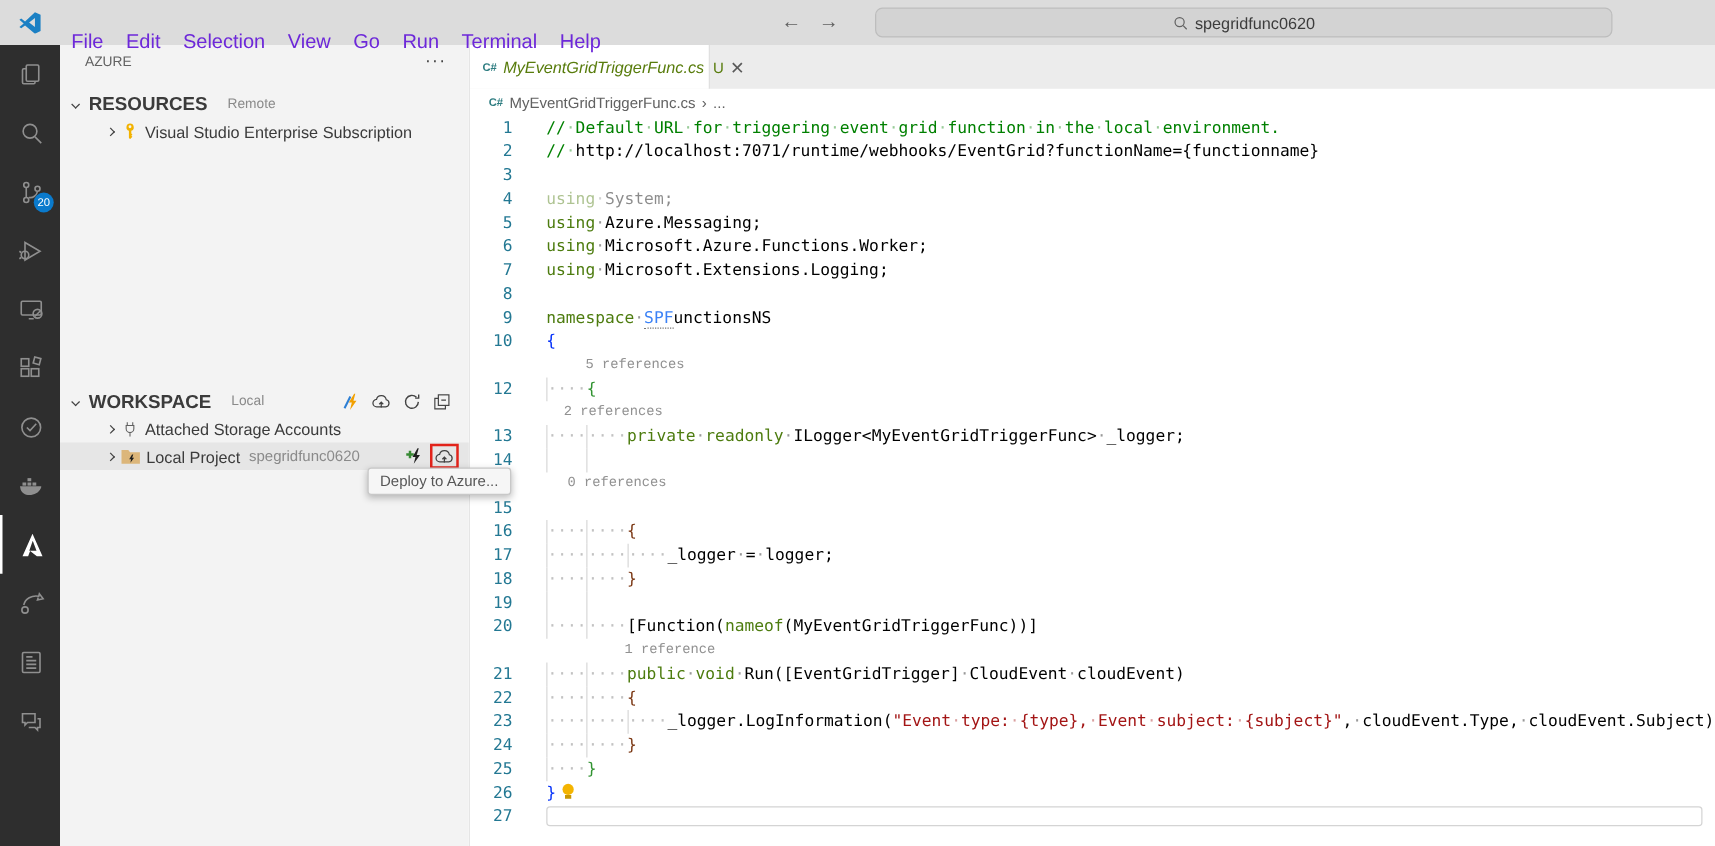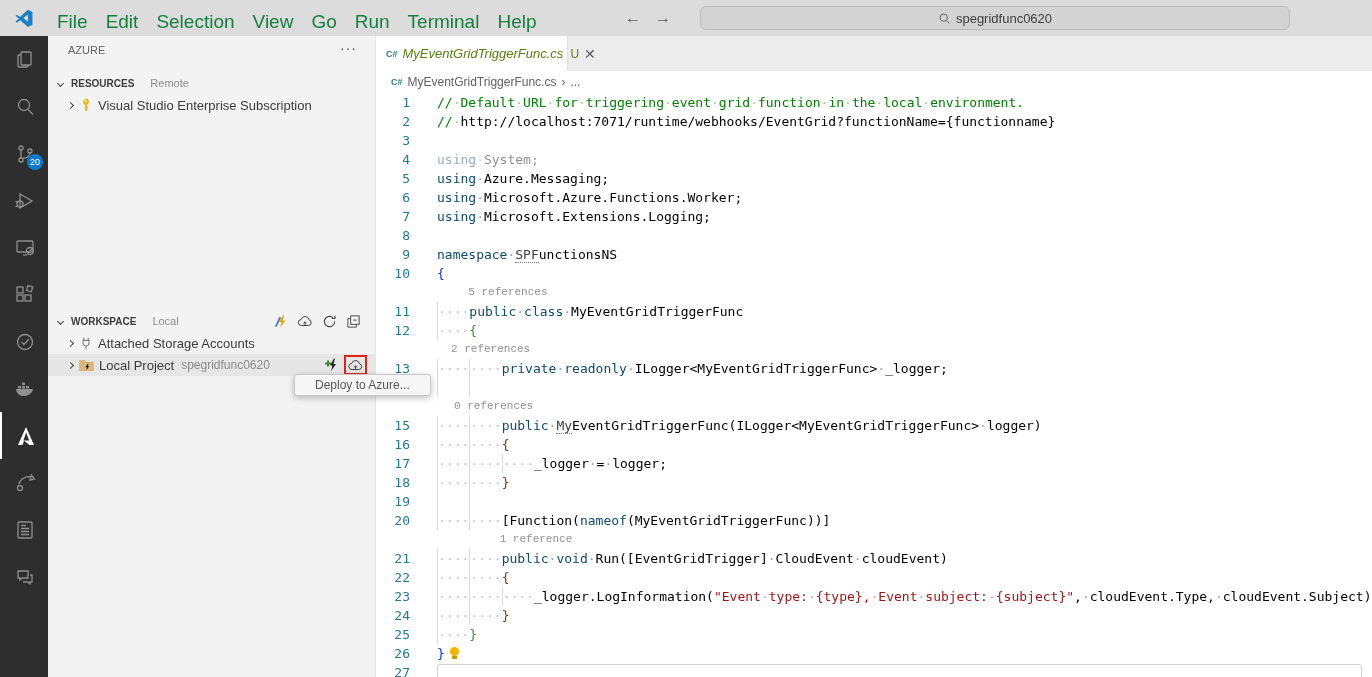--- a/index.html
+++ b/index.html
@@ -1,78 +1,78 @@
 <!DOCTYPE html>
 <html><head>
 <meta charset="utf-8">
 <style>
   *{box-sizing:border-box;margin:0;padding:0}
   html,body{width:1372px;height:677px;overflow:hidden;font-family:"Liberation Sans",sans-serif;position:relative;background:#fff}
   
   .titlebar{position:absolute;left:0;top:0;width:1372px;height:36px;background:#dcdcdc;display:flex;align-items:center;z-index:5}
   .logo{width:48px;display:flex;justify-content:center;align-items:center}
   .menus{display:flex;list-style:none}
-  .menus li{padding:4px 9px;font-size:19px;color:#15803d;height:36px;line-height:36px;cursor:default}
+  .menus li{padding:16px 9px;font-size:16px;color:#6d28d9;height:36px;line-height:36px;cursor:default}
   .navarrows{position:absolute;left:625px;top:0;height:36px;display:flex;align-items:center;gap:14px;color:#5f5f5f;font-size:16px}
   .searchbox{position:absolute;left:700px;top:6px;width:590px;height:24px;background:#d3d3d3;border:1px solid #bdbdbd;border-radius:6px;display:flex;align-items:center;justify-content:center;gap:5px;font-size:13px;color:#3c3c3c}
   
   .activitybar{position:absolute;left:0;top:36px;bottom:0;width:48px;background:#2e2e2e;display:flex;flex-direction:column;z-index:4}
   .acell{width:48px;height:47px;display:flex;align-items:center;justify-content:center;position:relative;border-left:2px solid transparent;cursor:pointer}
   .acell svg{stroke:#8f8f8f;fill:none;stroke-width:1.3}
   .acell.active{border-left:2px solid #fff}
   .acell.active svg{stroke:#fff}
   .acell.filled svg{fill:#8f8f8f;stroke:none}
   .acell.active.filled svg{fill:#fff}
   .badge{position:absolute;right:5px;bottom:7px;min-width:16px;height:16px;border-radius:9px;background:#0a7acc;color:#fff;font-size:9px;display:flex;align-items:center;justify-content:center;padding:0 3px}
   
   .sidebar{position:absolute;left:48px;top:36px;bottom:0;width:327px;background:#f3f3f3;z-index:3}
   .sb-title{height:24px;padding:8px 0 0 20px;font-size:11px;color:#616161;position:relative}
   .sb-more{position:absolute;right:18px;top:4px;font-size:14px;color:#424242;letter-spacing:1px;cursor:pointer}
   .sect{display:flex;align-items:center;height:22px;padding-left:4px;cursor:pointer}
-  .sect .lbl{font-size:10px;font-weight:bold;color:#3b3b3b;margin-left:2px}
+  .sect .lbl{font-size:15px;font-weight:bold;color:#3b3b3b;margin-left:2px}
   .sect .desc{font-size:11px;color:#8a8a8a;margin-left:16px}
   .sect .acts{margin-left:auto;display:flex;align-items:center;gap:9px;padding-right:14px}
   .sect .acts svg{cursor:pointer}
   .chev{width:5px;height:5px;border-right:1px solid #424242;border-bottom:1px solid #424242;display:inline-block;margin:0 6px}
   .chev.down{transform:rotate(45deg)}
   .chev.right{transform:rotate(-45deg)}
-  .trow{display:flex;align-items:center;height:22px;padding-left:14px;font-size:13px;color:#3b3b3b;cursor:pointer}
+  .trow{display:flex;align-items:center;height:22px;padding-left:32px;font-size:13px;color:#3b3b3b;cursor:pointer}
   .trow .ticon{margin-right:5px;display:flex;align-items:center}
   .trow .tdesc{font-size:12px;color:#8a8a8a;margin-left:7px}
   .trow.hover{background:#e6e6e6}
   .trow .inline-acts{margin-left:auto;display:flex;align-items:center;padding-right:8px}
   .spacer{height:194px}
   .redbox{display:inline-flex;border:2px solid #e2231a;padding:0 1px;margin-left:5px;align-items:center}
-  .tooltip{position:absolute;left:294px;top:374px;background:#f6f6f6;border:1px solid #c8c8c8;border-radius:3px;padding:3px 20px;font-size:12px;color:#565656;box-shadow:0 2px 6px rgba(0,0,0,.25);z-index:20}
+  .tooltip{position:absolute;left:294px;top:374px;background:#f6f6f6;border:1px solid #c8c8c8;border-radius:3px;padding:3px 9px;font-size:12px;color:#565656;box-shadow:0 2px 6px rgba(0,0,0,.25);z-index:20}
   
   .editor{position:absolute;left:375px;top:36px;right:0;bottom:0;background:#fff;border-left:1px solid #e5e5e5}
   .tabbar{height:35px;background:#ececec;display:flex}
   .tab{width:192px;background:#fff;display:flex;align-items:center;padding:0 8px 0 10px;gap:5px;cursor:pointer;border-right:1px solid #e0e0e0}
   .tab .fname{font-size:13px;font-style:italic;color:#587c0c;white-space:nowrap}
   .tab .mod{font-size:12px;color:#587c0c;margin-left:2px}
   .tab .close{margin-left:auto;color:#5a5a5a;font-size:14px;cursor:pointer}
   .csicon{font-size:9px;font-weight:bold;color:#2e7d81;font-family:"Liberation Sans",sans-serif}
   .breadcrumbs{height:22px;display:flex;align-items:center;padding-left:15px;gap:5px;font-size:12px;color:#616161}
   .bc-sep{color:#616161}
   
   .codearea{font-family:"DejaVu Sans Mono","Liberation Mono",monospace;font-size:13px;padding-top:0}
   .crow{display:flex;height:19px;line-height:19px;white-space:pre}
   .ln{width:34px;text-align:right;color:#237893;flex:none;user-select:none}
   .code{margin-left:27px;white-space:pre}
   .curline{flex:1;height:16px;margin-top:1px;margin-right:10px;border:1px solid #d4d4d4;border-radius:3px}
   .lens{color:#919191;font-family:Liberation Mono, monospace;font-size:11px;cursor:pointer}
-  .tk-k{color:#0c4a6e}
+  .tk-k{color:#4d7c0f}
   .tk-p{color:#000}
   .tk-c{color:#008000}
   .tk-cl{color:#000000;}
   .tk-s{color:#a31515}
   .tk-b1{color:#0431fa}
   .tk-b2{color:#319331}
   .tk-b3{color:#7b3814}
-  .tk-sq{color:#404040;border-bottom:1px dotted #767676}
+  .tk-sq{color:#3b82f6;border-bottom:1px dotted #767676}
   .faded .code{opacity:.45}
   .dot{opacity:.4}
   .iw,.ig{border-left:1px solid #d9d9d9;display:inline-block}
   .iw{color:#c2c2c2}
   .bulb{display:inline-block;width:13px;height:14px;margin-left:4px;position:relative;vertical-align:-2px}
   .bulb::before{content:"";position:absolute;left:1px;top:1px;width:9px;height:9px;border-radius:50%;background:#f4b400}
   .bulb::after{content:"";position:absolute;left:3px;top:10px;width:5px;height:3px;background:#c99700}
 </style>
 </head>
 <body>
@@ -296,27 +296,26 @@
       <div class="crow"><span class="ln">2</span><span class="code"><span class="tk-c">//<span class="dot">·</span></span><span class="tk-cl">http://localhost:7071/runtime/webhooks/EventGrid?functionName={functionname}</span></span></div>
       <div class="crow"><span class="ln">3</span><span class="code"></span></div>
       <div class="crow faded"><span class="ln">4</span><span class="code"><span class="tk-k">using</span><span class="tk-p"><span class="dot">·</span>System;</span></span></div>
       <div class="crow"><span class="ln">5</span><span class="code"><span class="tk-k">using</span><span class="tk-p"><span class="dot">·</span>Azure.Messaging;</span></span></div>
       <div class="crow"><span class="ln">6</span><span class="code"><span class="tk-k">using</span><span class="tk-p"><span class="dot">·</span>Microsoft.Azure.Functions.Worker;</span></span></div>
       <div class="crow"><span class="ln">7</span><span class="code"><span class="tk-k">using</span><span class="tk-p"><span class="dot">·</span>Microsoft.Extensions.Logging;</span></span></div>
       <div class="crow"><span class="ln">8</span><span class="code"></span></div>
       <div class="crow"><span class="ln">9</span><span class="code"><span class="tk-k">namespace</span><span class="tk-p"><span class="dot">·</span></span><span class="tk-sq">SPF</span><span class="tk-p">unctionsNS</span></span></div>
       <div class="crow"><span class="ln">10</span><span class="code"><span class="tk-b1">{</span></span></div>
       <div class="crow"><span class="ln"></span><span class="lens" style="margin-left:58.32px">5 references</span></div>
-      <div class="crow"><span class="ln">11</span><span class="code"><span class="iw">····</span><span class="tk-k">public</span><span class="tk-p"><span class="dot">·</span></span><span class="tk-k">class</span><span class="tk-p"><span class="dot">·</span></span><span class="tk-p">MyEventGridTriggerFunc</span></span></div>
       <div class="crow"><span class="ln">12</span><span class="code"><span class="iw">····</span><span class="tk-b2">{</span></span></div>
       <div class="crow"><span class="ln"></span><span class="lens" style="margin-left:41px">2 references</span></div>
       <div class="crow"><span class="ln">13</span><span class="code"><span class="iw">····</span><span class="iw">····</span><span class="tk-k">private</span><span class="tk-p"><span class="dot">·</span></span><span class="tk-k">readonly</span><span class="tk-p"><span class="dot">·</span></span><span class="tk-p">ILogger&lt;MyEventGridTriggerFunc&gt;<span class="dot">·</span>_logger;</span></span></div>
       <div class="crow"><span class="ln">14</span><span class="code"><span class="ig">&nbsp;&nbsp;&nbsp;&nbsp;</span><span class="ig">&nbsp;&nbsp;&nbsp;&nbsp;</span></span></div>
       <div class="crow"><span class="ln"></span><span class="lens" style="margin-left:44px">0 references</span></div>
-      <div class="crow"><span class="ln">15</span><span class="code"><span class="iw">····</span><span class="iw">····</span><span class="tk-k">public</span><span class="tk-p"><span class="dot">·</span></span><span class="tk-sq">My</span><span class="tk-p">EventGridTriggerFunc(ILogger&lt;MyEventGridTriggerFunc&gt;<span class="dot">·</span>logger)</span></span></div>
+      <div class="crow"><span class="ln">15</span></div>
       <div class="crow"><span class="ln">16</span><span class="code"><span class="iw">····</span><span class="iw">····</span><span class="tk-b3">{</span></span></div>
       <div class="crow"><span class="ln">17</span><span class="code"><span class="iw">····</span><span class="iw">····</span><span class="iw">····</span><span class="tk-p">_logger<span class="dot">·</span>=<span class="dot">·</span>logger;</span></span></div>
       <div class="crow"><span class="ln">18</span><span class="code"><span class="iw">····</span><span class="iw">····</span><span class="tk-b3">}</span></span></div>
       <div class="crow"><span class="ln">19</span><span class="code"><span class="ig">&nbsp;&nbsp;&nbsp;&nbsp;</span><span class="ig">&nbsp;&nbsp;&nbsp;&nbsp;</span></span></div>
       <div class="crow"><span class="ln">20</span><span class="code"><span class="iw">····</span><span class="iw">····</span><span class="tk-p">[Function(</span><span class="tk-k">nameof</span><span class="tk-p">(MyEventGridTriggerFunc))]</span></span></div>
       <div class="crow"><span class="ln"></span><span class="lens" style="margin-left:89.64px">1 reference</span></div>
       <div class="crow"><span class="ln">21</span><span class="code"><span class="iw">····</span><span class="iw">····</span><span class="tk-k">public</span><span class="tk-p"><span class="dot">·</span></span><span class="tk-k">void</span><span class="tk-p"><span class="dot">·</span></span><span class="tk-p">Run([EventGridTrigger]<span class="dot">·</span>CloudEvent<span class="dot">·</span>cloudEvent)</span></span></div>
       <div class="crow"><span class="ln">22</span><span class="code"><span class="iw">····</span><span class="iw">····</span><span class="tk-b3">{</span></span></div>
       <div class="crow"><span class="ln">23</span><span class="code"><span class="iw">····</span><span class="iw">····</span><span class="iw">····</span><span class="tk-p">_logger.LogInformation(</span><span class="tk-s">"Event<span class="dot">·</span>type:<span class="dot">·</span>{type},<span class="dot">·</span>Event<span class="dot">·</span>subject:<span class="dot">·</span>{subject}"</span><span class="tk-p">,<span class="dot">·</span>cloudEvent.Type,<span class="dot">·</span>cloudEvent.Subject);</span></span></div>
       <div class="crow"><span class="ln">24</span><span class="code"><span class="iw">····</span><span class="iw">····</span><span class="tk-b3">}</span></span></div>

